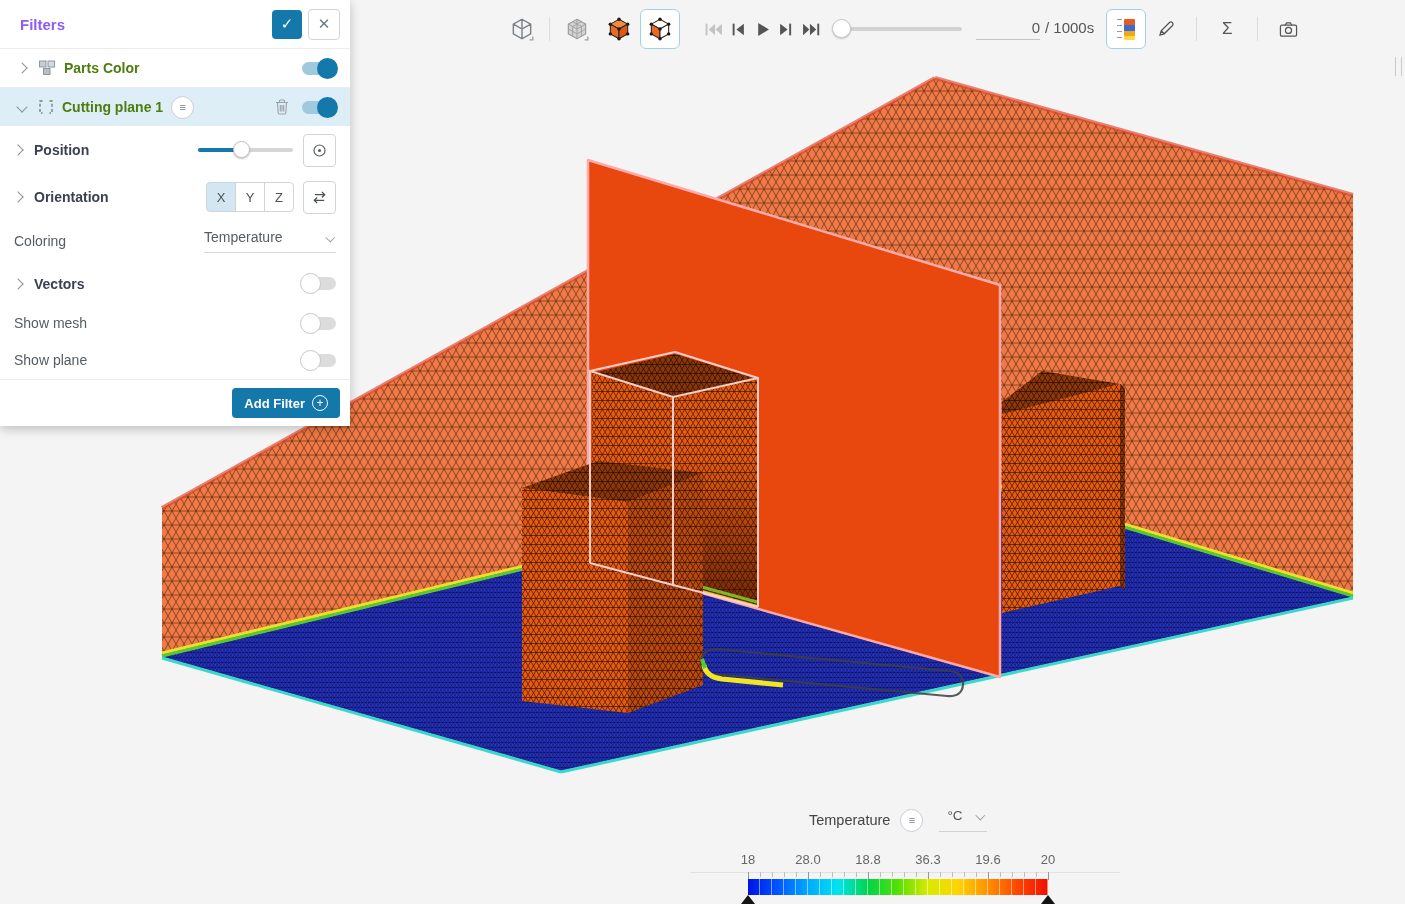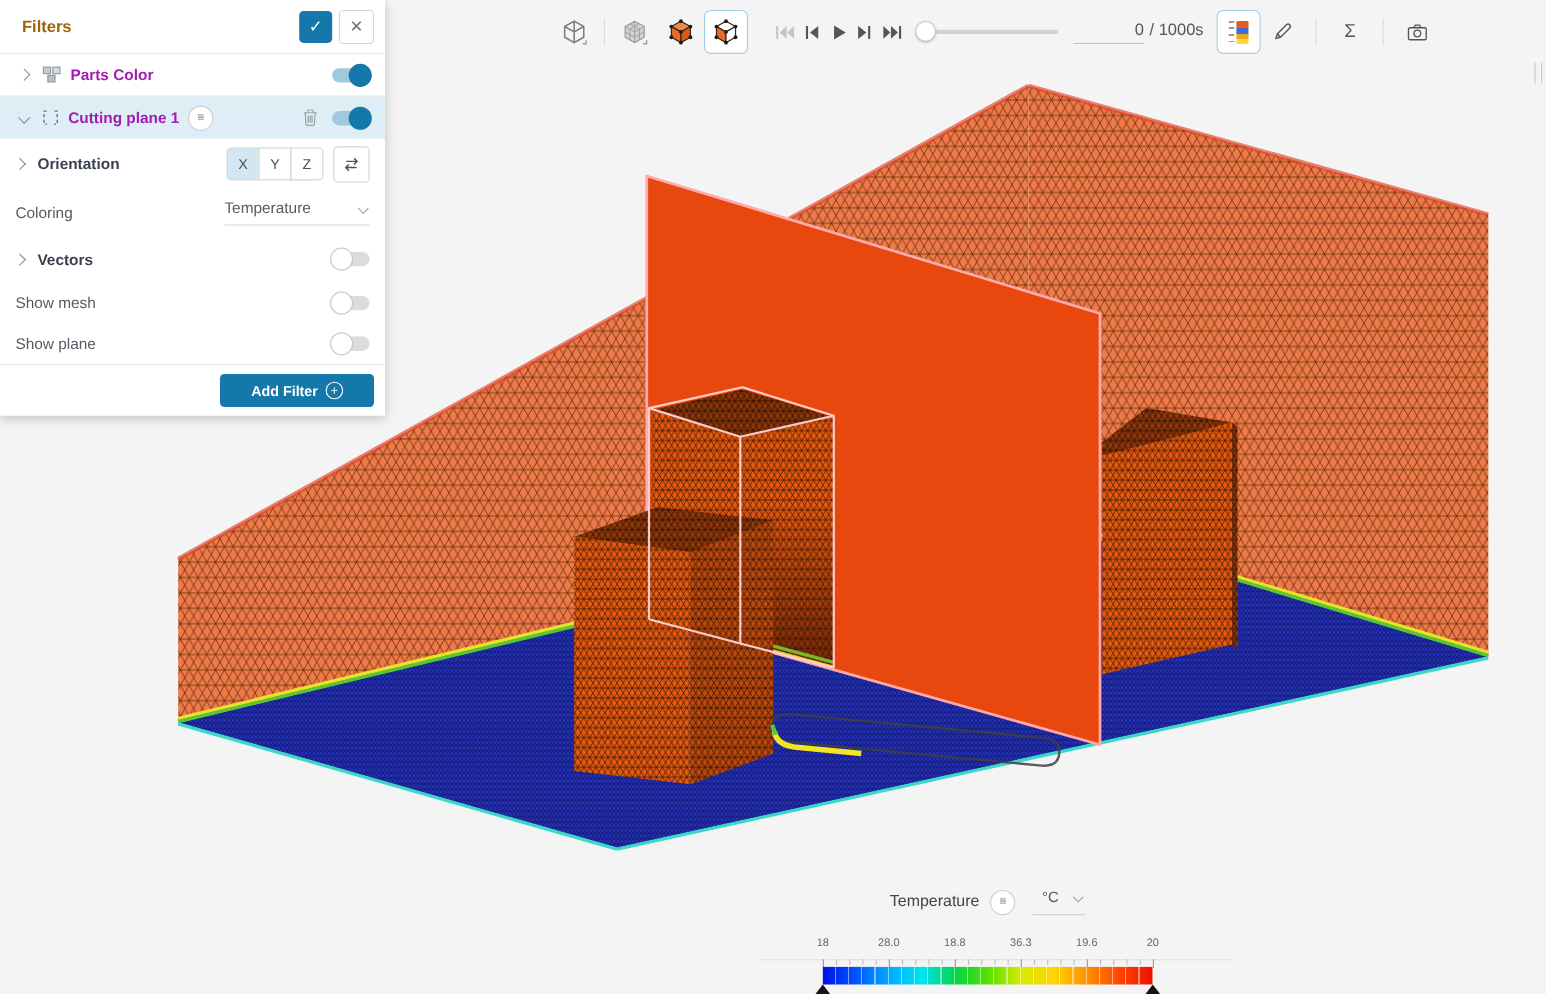--- a/index.html
+++ b/index.html
@@ -9,33 +9,33 @@
     -webkit-font-smoothing:antialiased;color:#3b4151;
   }
   
   #scene{position:absolute;left:0;top:0;width:1405px;height:904px;}
   
   .panel{
     position:absolute;left:0;top:0;width:350px;background:#fff;
     box-shadow:0 3px 10px rgba(0,0,0,.22);z-index:30;font-size:14px;
   }
   .panel-header{height:48px;display:flex;align-items:center;padding:0 10px 0 20px;}
-  .panel-title{font-size:15px;font-weight:bold;color:#a16207;flex:1;}
+  .panel-title{font-size:15px;font-weight:bold;color:#8b5cf6;flex:1;}
   .btn-check{width:30px;height:29px;border-radius:4px;background:#1478aa;color:#fff;
     display:flex;align-items:center;justify-content:center;font-size:15px;margin-right:6px;cursor:pointer;}
   .btn-close{width:30px;height:29px;border-radius:4px;background:#fff;border:1px solid #d4d4d4;color:#6f7880;
     display:flex;align-items:center;justify-content:center;font-size:15px;cursor:pointer;}
   .filter-row{height:38px;display:flex;align-items:center;padding:0 14px 0 18px;border-top:1px solid #ececec;}
   .filter-row.selected{background:#ddeef6;}
   .chev{display:inline-block;width:7px;height:7px;border-right:1.6px solid #8a9299;border-bottom:1.6px solid #8a9299;flex:none;}
   .chev.right{transform:rotate(-45deg);}
   .chev.down{transform:rotate(45deg);}
   .chev.sm{width:5.5px;height:5.5px;border-color:#9aa0a6;}
   .row-icon{margin:0 8px 0 12px;flex:none;display:flex;}
-  .row-label{font-weight:bold;color:#a21caf;}
+  .row-label{font-weight:bold;color:#4d7c0f;}
   .badge{width:21px;height:21px;border-radius:50%;border:1px solid #c9ced3;background:#fff;color:#6f7880;
     font-size:11px;display:flex;align-items:center;justify-content:center;margin-left:8px;cursor:pointer;}
   .toggle{width:34px;height:13px;border-radius:7px;position:relative;margin-left:auto;flex:none;cursor:pointer;}
   .toggle .knob{position:absolute;top:-4px;width:21px;height:21px;border-radius:50%;}
   .toggle.on{background:#9fc9dd;}
   .toggle.on .knob{right:-2px;background:#1478aa;}
   .toggle.off{background:#dcdcdc;}
   .toggle.off .knob{left:-2px;background:#fff;border:1px solid #c6c6c6;box-sizing:border-box;}
   .toggle.fixed{margin-left:0;}
   .prop-row{display:flex;align-items:center;padding:0 14px;}
@@ -47,21 +47,21 @@
     border:1px solid #c2c2c2;box-shadow:0 1px 2px rgba(0,0,0,.25);box-sizing:border-box;}
   .icon-btn{width:31px;height:31px;border-radius:4px;border:1px solid #d4d4d4;background:#fff;
     display:flex;align-items:center;justify-content:center;flex:none;cursor:pointer;}
   .seg{width:28px;height:28px;border:1px solid #d0d5d9;background:#fff;display:flex;align-items:center;
     justify-content:center;font-size:13px;color:#4a5258;margin-left:-1px;cursor:pointer;}
   .seg.first{border-radius:4px 0 0 4px;margin-left:0;}
   .seg.last{border-radius:0 4px 4px 0;}
   .seg.active{background:#d2e7f1;}
   .underline-field{border-bottom:1px solid #d9d9d9;}
   .panel-footer{border-top:1px solid #ececec;height:46px;display:flex;align-items:center;justify-content:flex-end;padding:0 10px;}
-  .add-filter{background:#1478aa;color:#fff;border:none;border-radius:4px;height:30px;padding:0 28px;
+  .add-filter{background:#1478aa;color:#fff;border:none;border-radius:4px;height:30px;padding:0 12px;
     font-size:13px;font-weight:bold;display:flex;align-items:center;gap:7px;cursor:pointer;font-family:inherit;}
   .plus-circle{width:16px;height:16px;border-radius:50%;border:1.4px solid #fff;display:flex;align-items:center;
     justify-content:center;font-size:12px;font-weight:normal;box-sizing:border-box;}
   
   .toolbar{position:absolute;left:505px;top:9px;height:40px;display:flex;align-items:center;z-index:20;}
   .tb-item{display:flex;align-items:center;justify-content:center;cursor:pointer;}
   .tb-sep{width:1px;height:24px;background:#ddd;margin:0 10px;}
   .tb-selbox{width:38px;height:38px;border:1px solid #a5cfe4;border-radius:6px;background:#fff;
     display:flex;align-items:center;justify-content:center;}
   .slider-track{position:relative;width:128px;height:4px;background:#d2d2d2;border-radius:2px;margin:0 14px 0 10px;cursor:pointer;}
@@ -75,21 +75,21 @@
   .legend-glyph .bar{width:11px;height:21px;border-radius:1px;
     background:linear-gradient(#e85c20 0 30%,#3a6bd8 30% 55%,#f0a818 55% 80%,#ffd84a 80% 100%);}
   .sigma{font-size:17px;color:#555;}
   
   .legend{position:absolute;left:690px;top:806px;width:430px;height:98px;z-index:15;}
   .legend-title-row{position:absolute;left:58px;top:2px;width:300px;display:flex;align-items:center;justify-content:center;gap:10px;}
   .legend-title{font-size:14.5px;color:#444;}
   .unit-select{display:inline-flex;align-items:center;gap:14px;border-bottom:1px solid #d0d0d0;
     padding:0 4px 8px 8px;color:#555;font-size:13.5px;cursor:pointer;margin-left:6px;}
   .legend-baseline{position:absolute;left:0;right:0;top:66px;height:1px;background:#e2e2e2;}
-  .tick-labels{position:absolute;left:0;top:46px;width:100%;height:14px;font-size:10px;color:#666;}
+  .tick-labels{position:absolute;left:0;top:46px;width:100%;height:14px;font-size:13px;color:#666;}
   .tick-labels span{position:absolute;transform:translateX(-50%);}
   .tick-marks{position:absolute;left:0;top:66px;width:100%;height:10px;}
   .tick-marks i{position:absolute;width:1px;background:#bdbdbd;height:5px;top:0;}
   .tick-marks i.major{background:#979797;height:8px;}
   .colorbar{position:absolute;left:58px;top:73px;width:300px;height:16px;}
   .colorbar .bins{position:absolute;inset:0;
     background:repeating-linear-gradient(90deg,transparent 0 11px,rgba(255,255,255,.5) 11px 12px);}
   .range-handle{position:absolute;top:89px;width:0;height:0;transform:translateX(-50%);
     border-left:7px solid transparent;border-right:7px solid transparent;border-bottom:9px solid #141414;cursor:ew-resize;}
   
@@ -342,20 +342,34 @@
     <span style="margin-left:auto;display:flex;align-items:center;gap:13px;">
       <svg width="14" height="16" viewBox="0 0 14 16" style="cursor:pointer;">
         <path d="M1,3.5 H13 M4.5,3.5 V2 Q4.5,1 5.5,1 H8.5 Q9.5,1 9.5,2 V3.5 M2.5,3.5 L3.2,14 Q3.3,15 4.3,15 H9.7 Q10.7,15 10.8,14 L11.5,3.5 M5.3,6 V12.5 M7,6 V12.5 M8.7,6 V12.5" fill="none" stroke="#9aa1a8" stroke-width="1.1"></path>
       </svg>
       <span class="toggle on fixed">
           <span class="knob"></span>
         </span>
     </span>
   </div>
 
+  <div class="prop-row" style="height:48px;">
+    <span class="chev right"></span>
+    <span class="prop-label bold" style="margin-left:12px;">Position</span>
+    <span class="pslider" style="width:95px;margin-left:auto;">
+      <span class="fill" style="width:45%;"></span>
+      <span class="knob" style="left:calc(45% - 8px);"></span>
+    </span>
+    <span class="icon-btn" style="margin-left:10px;">
+      <svg width="15" height="15" viewBox="0 0 15 15">
+        <circle cx="7.5" cy="7.5" r="5.5" fill="none" stroke="#5a6166" stroke-width="1.2"></circle>
+        <circle cx="7.5" cy="7.5" r="1.6" fill="#5a6166"></circle>
+      </svg>
+    </span>
+  </div>
 
   <div class="prop-row" style="height:46px;">
     <span class="chev right"></span>
     <span class="prop-label bold" style="margin-left:12px;">Orientation</span>
     <span style="display:flex;margin-left:auto;">
       <span class="seg first active">X</span>
       <span class="seg">Y</span>
       <span class="seg last">Z</span>
     </span>
     <span class="icon-btn" style="margin-left:9px;">

